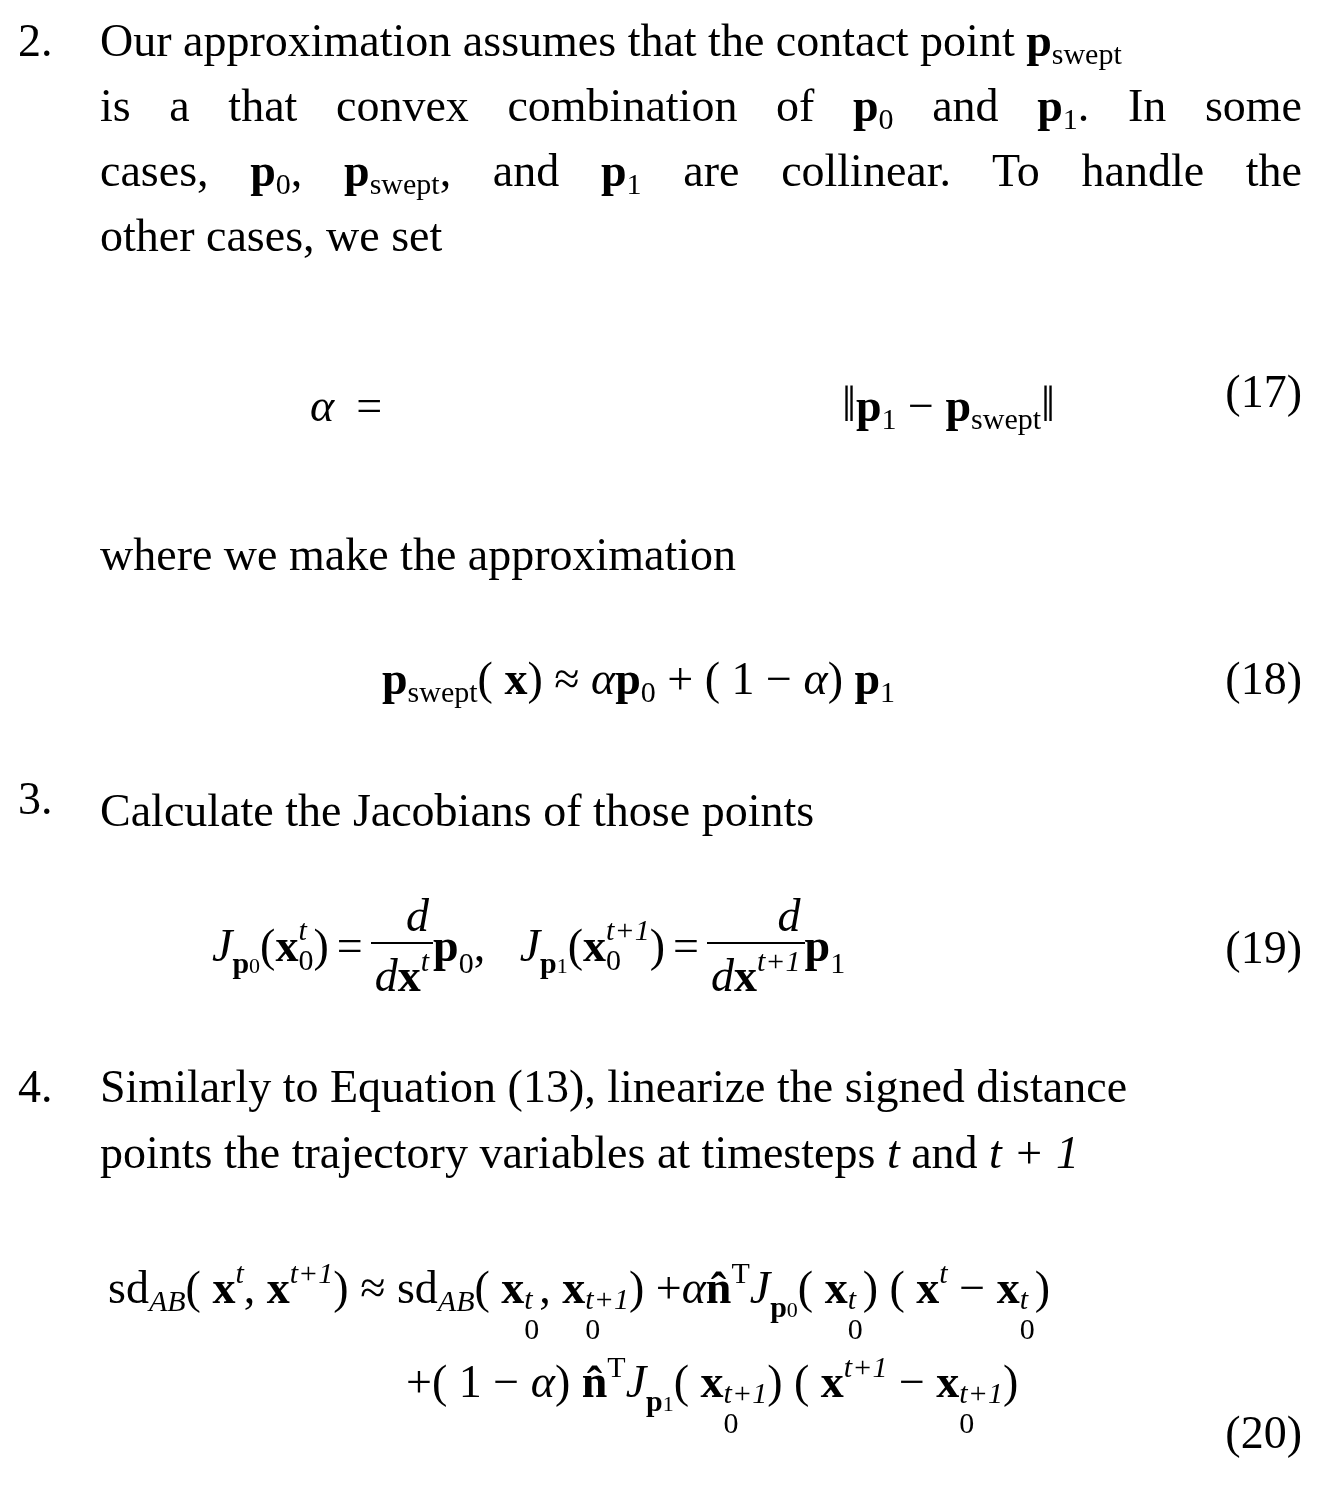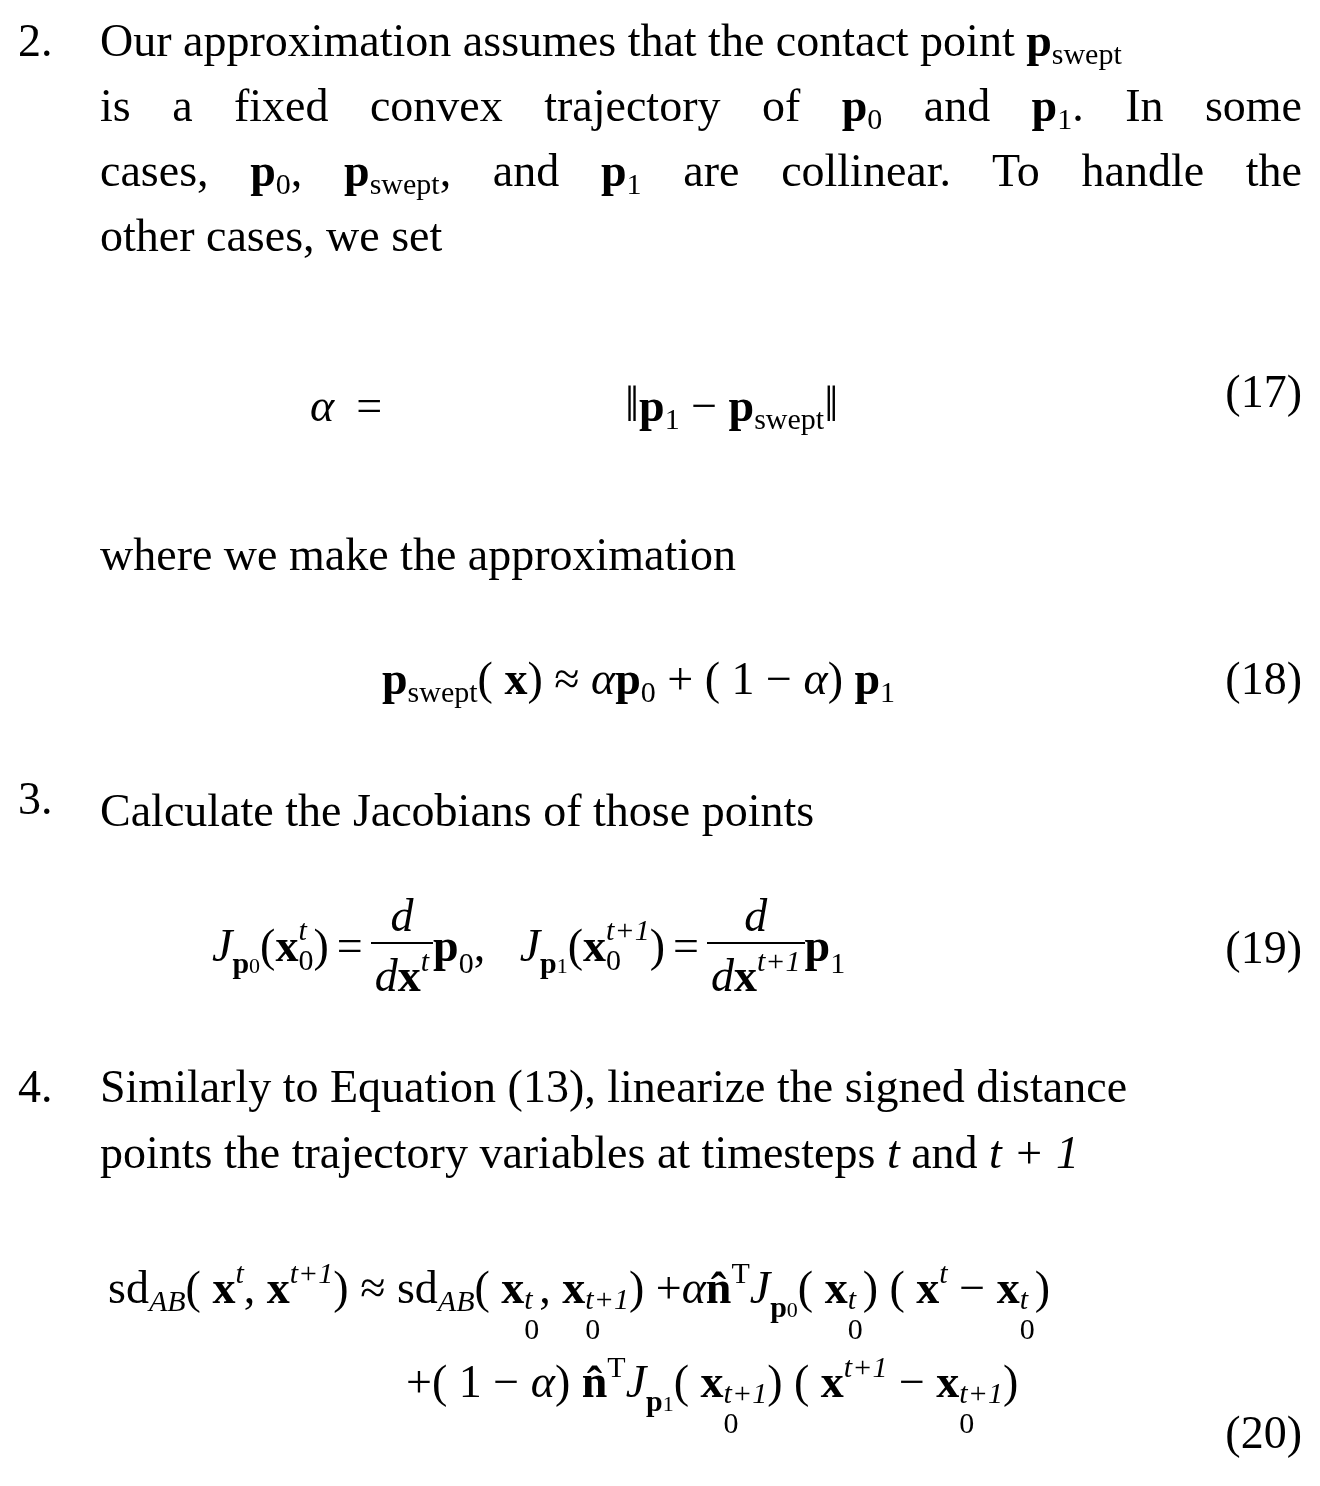--- a/index.html
+++ b/index.html
@@ -11,37 +11,37 @@
     .abs { position: absolute; white-space: nowrap; }
     .num { left: 18px; }
     .para { left: 100px; width: 1202px; }
     .just { text-align: justify; text-align-last: justify; }
     .line { height: 66px; line-height: 66px; }
     b { font-weight: bold; }
     .sub { font-size: 30px; vertical-align: -8px; margin-top: 36px; }
     .sup { font-size: 30px; vertical-align: 20px; }
     .it { font-style: italic; }
     .eqnum { right: 18px; }
-    .frac { display: inline-block; vertical-align: middle; text-align: center; }
+    .frac { display: inline-block; vertical-align: middle; text-align: right; }
     .frac .n { display: block; padding: 0 4px; }
     .frac .d { display: block; padding: 0 4px; border-top: 2px solid #000; }
     .norm { font-size: 50px; }
     .ss { display: inline-flex; flex-direction: column; vertical-align: -6px; line-height: 1; }
     .ss span { font-size: 30px; }
   </style>
 </head>
 <body>
 
 <div class="abs num line" style="top:8px;">2.</div>
 <div class="abs para line" style="top:8px;">
   <span>Our approximation assumes that the contact point</span>
   <b>p</b><span class="sub">swept</span>
 </div>
 <div class="abs para line just" style="top:73px;">
-  <span>is a fixed convex trajectory of</span>
+  <span>is a that convex combination of</span>
   <span><b>p</b><span class="sub">0</span></span>
   <span>and</span>
   <span><b>p</b><span class="sub">1</span><span>. In some</span></span>
 </div>
 <div class="abs para line just" style="top:138px;">
   <span>cases,</span>
   <span><b>p</b><span class="sub">0</span>,</span>
   <span><b>p</b><span class="sub">swept</span><span>, and</span></span>
   <span><b>p</b><span class="sub">1</span></span>
   <span>are collinear. To handle the</span>

